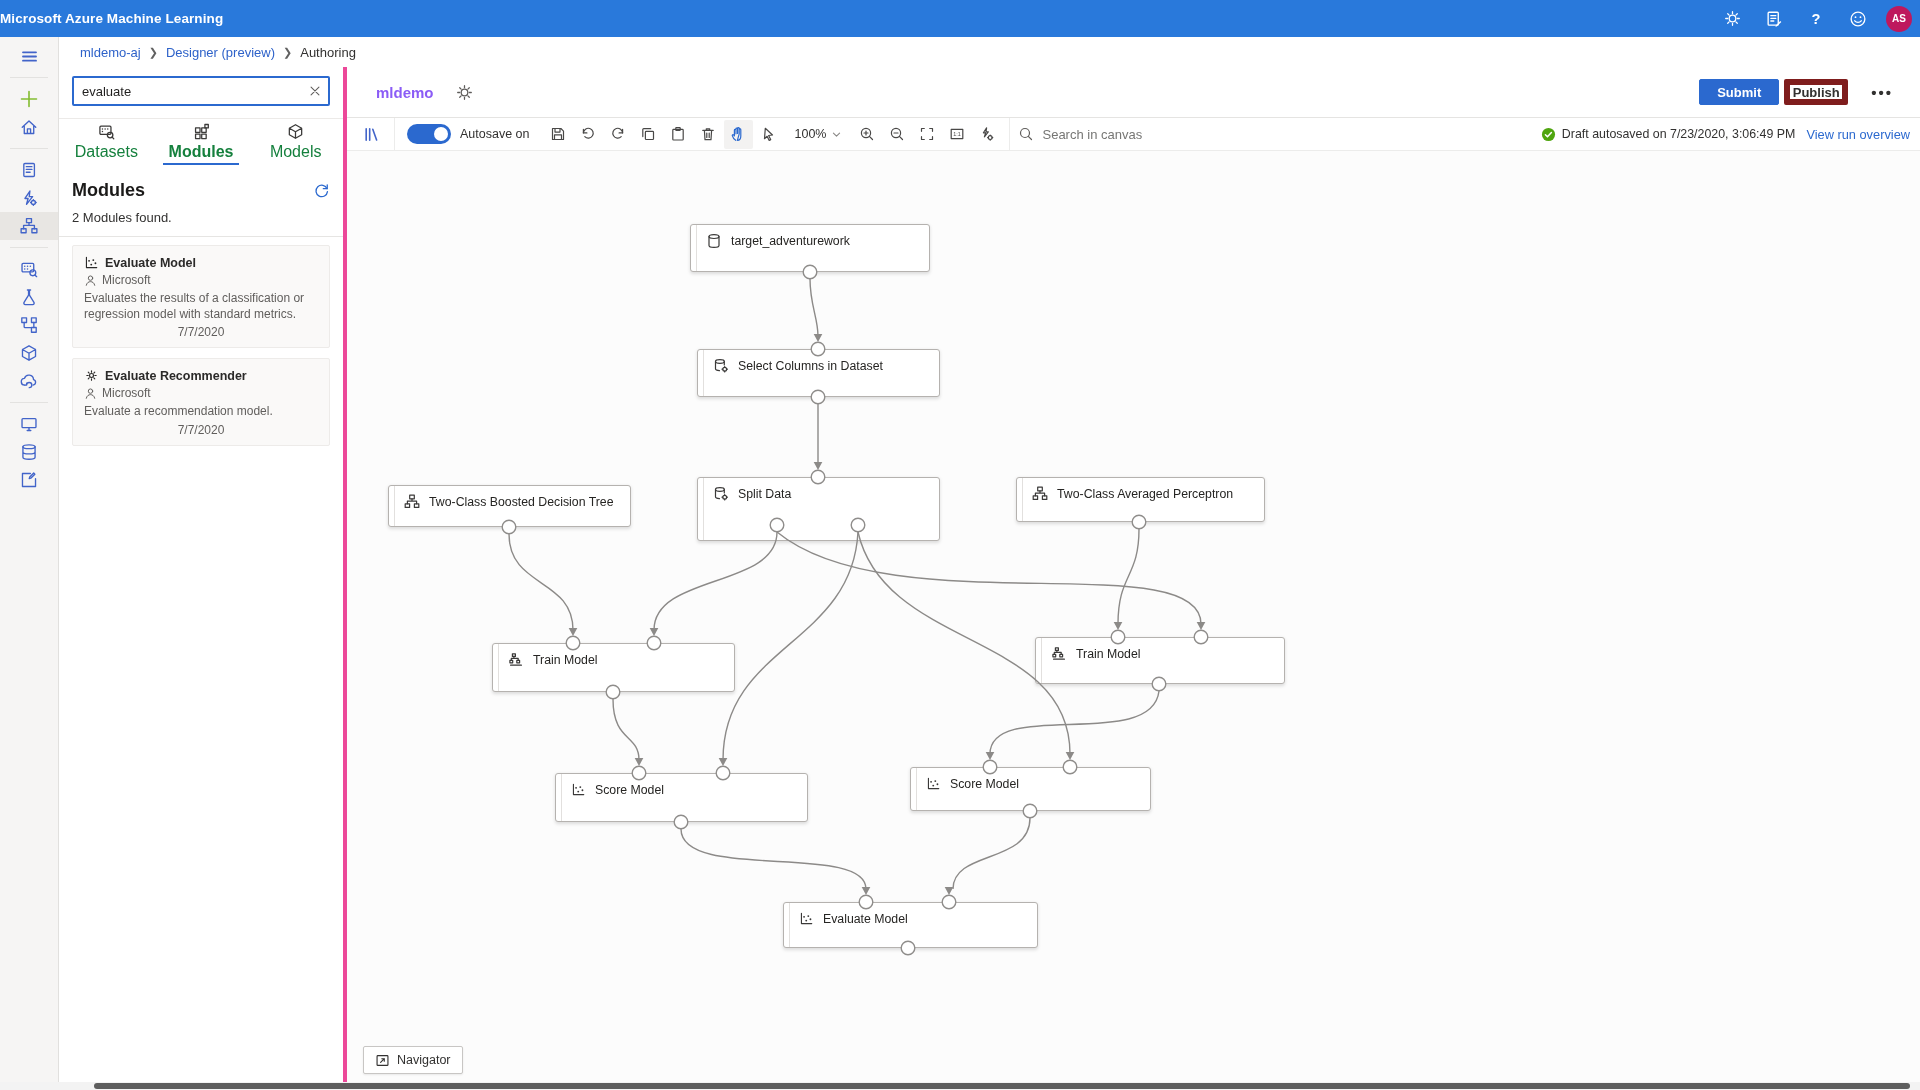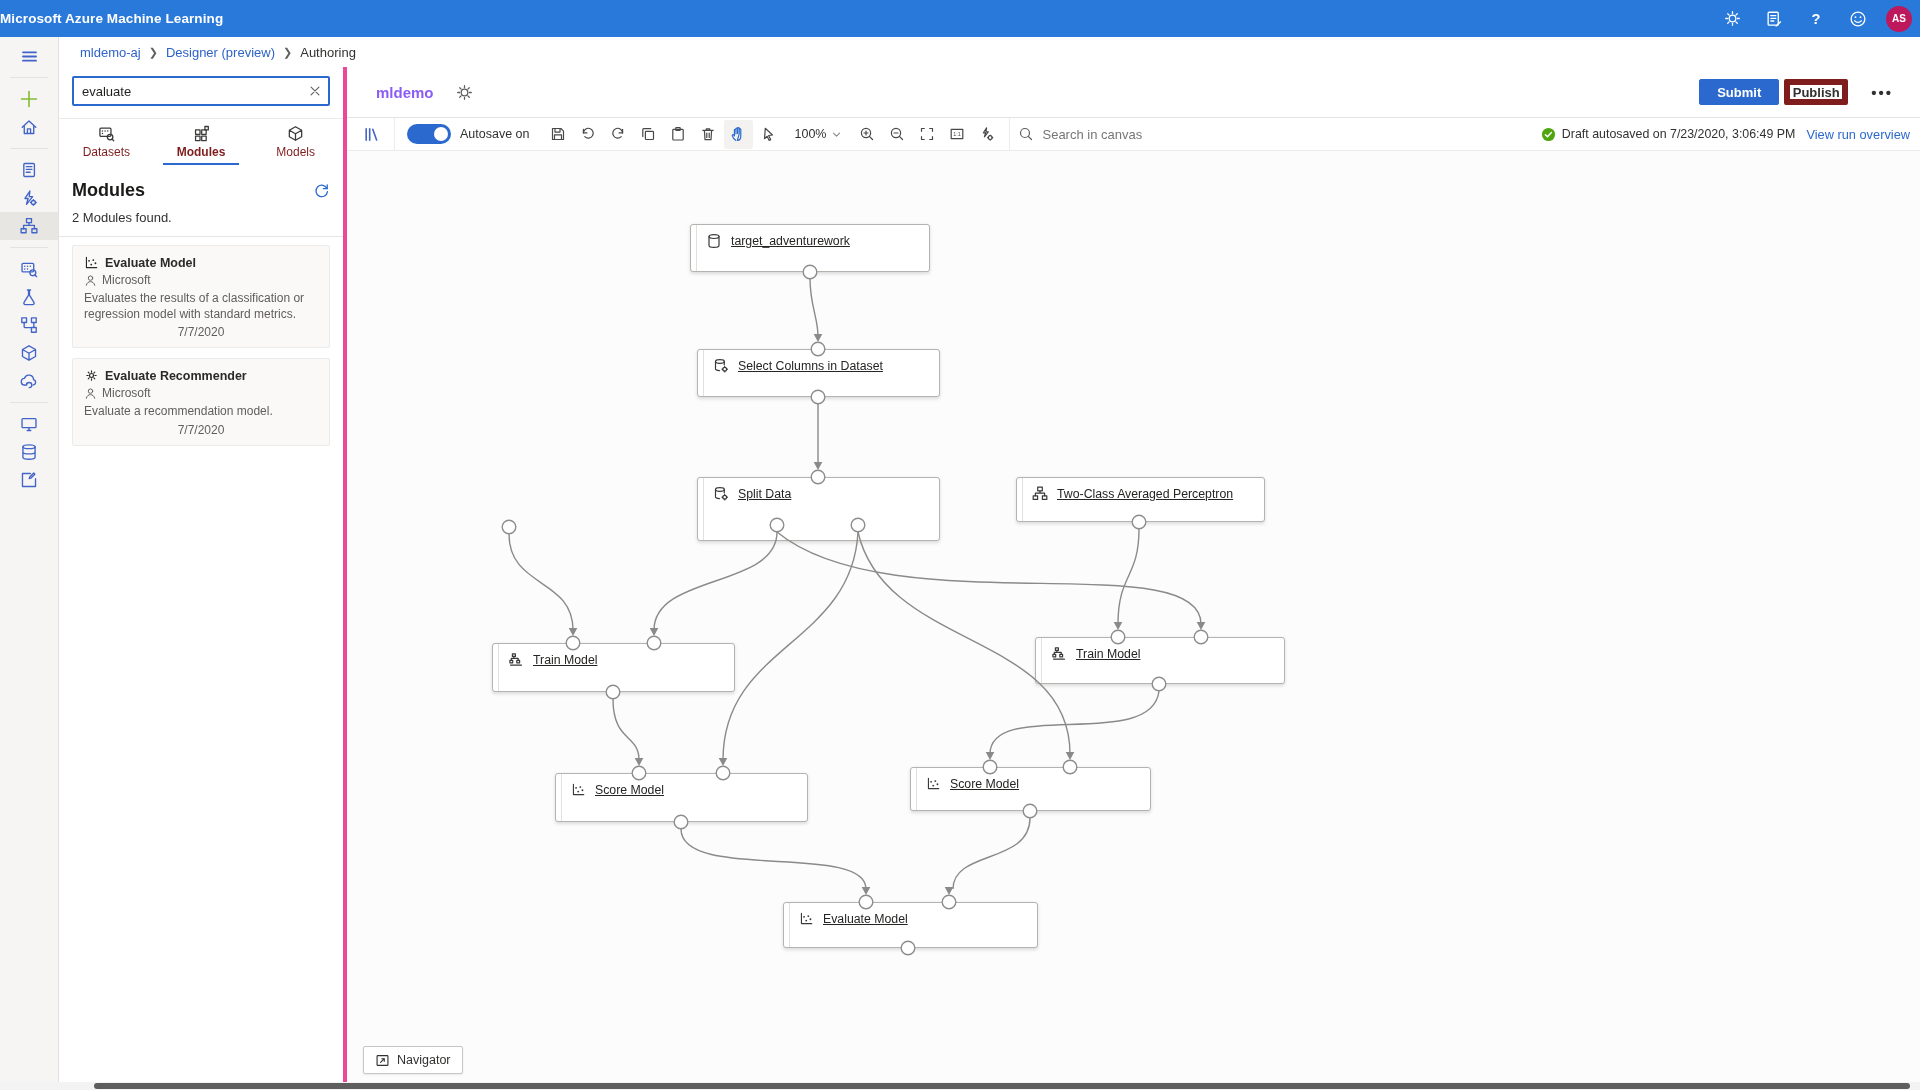--- a/index.html
+++ b/index.html
@@ -33,21 +33,21 @@
 
   
   .panel { position:absolute; left:59px; top:67px; width:288px; bottom:0; background:#fff;
     border-right:4px solid #ec4899; z-index:10; }
   .searchwrap { margin:9px 13px 0 13px; height:30px; border:2px solid #2b69cf; border-radius:2px;
     display:flex; align-items:center; padding:0 6px 0 8px; background:#fff; }
   .searchwrap input { border:none; outline:none; flex:1; font-size:13px; font-family:inherit; color:#201f1e; }
   .clear-x { color:#605e5c; display:flex; cursor:pointer; }
   .tabs { display:flex; margin-top:12px; height:47px; border-top:1px solid #eceae8; }
   .tab { flex:1; display:flex; flex-direction:column; align-items:center; justify-content:center; gap:3px;
-    font-size:12px; color:#7f1d1d; cursor:pointer; position:relative; }
+    font-size:16px; color:#15803d; cursor:pointer; position:relative; }
   .tab .ticon { color:#3b3a39; }
   .tab.selected { font-weight:700; }
   .tab.selected::after { content:""; position:absolute; left:9px; right:9px; bottom:0; height:2.5px; background:#2b69cf; }
   .panel-head { padding:15px 13px 0 13px; display:flex; align-items:flex-start; }
   .panel-title { font-size:18px; font-weight:700; color:#1b1a19; }
   .refresh { margin-left:auto; color:#2b69cf; cursor:pointer; margin-top:2px; }
   .result-count { padding:9px 13px 0 13px; font-size:13px; color:#323130; }
   .panel-hr { height:1px; background:#e6e5e3; margin-top:11px; }
   .cards { padding:8px 13px; }
   .mcard { background:#faf9f8; border:1px solid #edebe9; border-radius:2px; padding:9px 11px 8px 11px;
@@ -82,21 +82,21 @@
   .zoomlevel { display:flex; align-items:center; gap:5px; margin:0 10px 0 12px; font-size:12.5px; color:#323130; cursor:pointer; }
   .canvas-search { display:flex; align-items:center; gap:8px; color:#605e5c; }
   .canvas-search input { border:none; outline:none; background:transparent; font-size:13px; font-family:inherit; width:150px; color:#323130; }
   .canvas-search input::placeholder { color:#767674; }
   .tb-status { margin-left:auto; display:flex; align-items:center; gap:6px; font-size:12.4px; color:#323130; white-space:nowrap; }
   .run-link { color:#2b69cf; cursor:pointer; margin-left:5px; font-size:12.8px; }
 
   .canvas-body { position:absolute; left:0; top:84px; right:0; bottom:0; overflow:hidden; }
   .pnode { position:absolute; background:#fff; border:1px solid #b5b2af; border-radius:3px;
     box-shadow:0 1.6px 3.6px rgba(0,0,0,.13); display:flex; align-items:flex-start; gap:9px;
-    padding:9px 10px 0 15px; font-size:12.3px; color:#262523; cursor:pointer;text-decoration:underline; }
+    padding:9px 10px 0 15px; font-size:12.3px; color:#262523; cursor:pointer; }
   .pnode::before { content:""; position:absolute; left:5px; top:0; bottom:0; width:0; border-left:1px solid #e2e0de; }
   .pnode .nicon { color:#3a3938; flex:0 0 auto; margin-top:-1px; }
   .edges-svg { position:absolute; left:0; top:0; pointer-events:none; }
 
   .navigator { position:absolute; left:16px; top:895px; height:28px; background:#fff; border:1px solid #c8c6c4;
     border-radius:2px; box-shadow:0 1px 2px rgba(0,0,0,.08); display:flex; align-items:center; gap:7px;
     padding:0 11px; font-size:12.5px; color:#323130; cursor:pointer; }
 
   
   .hscroll { position:absolute; left:0; bottom:0; width:1920px; height:8px; background:#f3f3f3; z-index:60; }
@@ -548,20 +548,31 @@
       <div class="pnode" style="left: 350px; top: 326px; width: 243px; height: 64px;">
         <span class="nicon">
           <svg width="16" height="16" viewBox="0 0 16 16" fill="none" stroke="currentColor" stroke-width="1.2" stroke-linecap="round" stroke-linejoin="round">
             <ellipse cx="6.9" cy="3.5" rx="4.4" ry="1.8"></ellipse>
             <path d="M2.5,3.5v7.3c0,.9,1.7,1.7,4,1.8 M11.3,3.5V7"></path>
             <circle cx="11.7" cy="11.2" r="1.9"></circle>
             <path d="M11.7,8.5v.8 M11.7,13.1v.8 M9,11.2h.8 M13.6,11.2h.8"></path>
           </svg>
         </span>
     <span>Split Data</span>
+      </div>
+      <div class="pnode" style="left: 41px; top: 334px; width: 243px; height: 42px;">
+        <span class="nicon">
+          <svg width="16" height="16" viewBox="0 0 16 16" fill="none" stroke="currentColor" stroke-width="1.2" stroke-linecap="round" stroke-linejoin="round">
+            <rect x="5.7" y="1.2" width="4.6" height="3.6"></rect>
+            <path d="M8,4.8v2.4 M3.4,7.2h9.2 M3.4,7.2v2.6 M12.6,7.2v2.6"></path>
+            <rect x="1.2" y="9.8" width="4.4" height="3.6"></rect>
+            <rect x="10.4" y="9.8" width="4.4" height="3.6"></rect>
+          </svg>
+        </span>
+    <span>Two-Class Boosted Decision Tree</span>
       </div>
       <div class="pnode" style="left: 669px; top: 326px; width: 249px; height: 45px;">
         <span class="nicon">
           <svg width="16" height="16" viewBox="0 0 16 16" fill="none" stroke="currentColor" stroke-width="1.2" stroke-linecap="round" stroke-linejoin="round">
             <rect x="5.7" y="1.2" width="4.6" height="3.6"></rect>
             <path d="M8,4.8v2.4 M3.4,7.2h9.2 M3.4,7.2v2.6 M12.6,7.2v2.6"></path>
             <rect x="1.2" y="9.8" width="4.4" height="3.6"></rect>
             <rect x="10.4" y="9.8" width="4.4" height="3.6"></rect>
           </svg>
         </span>

